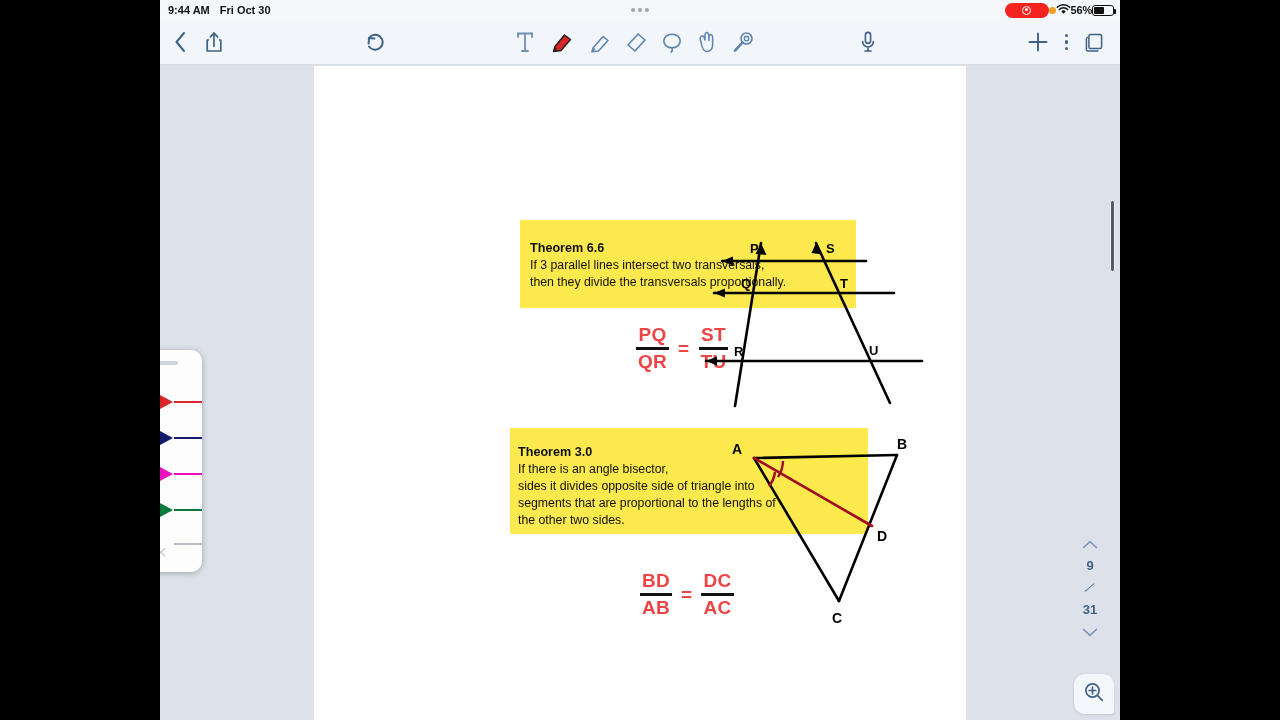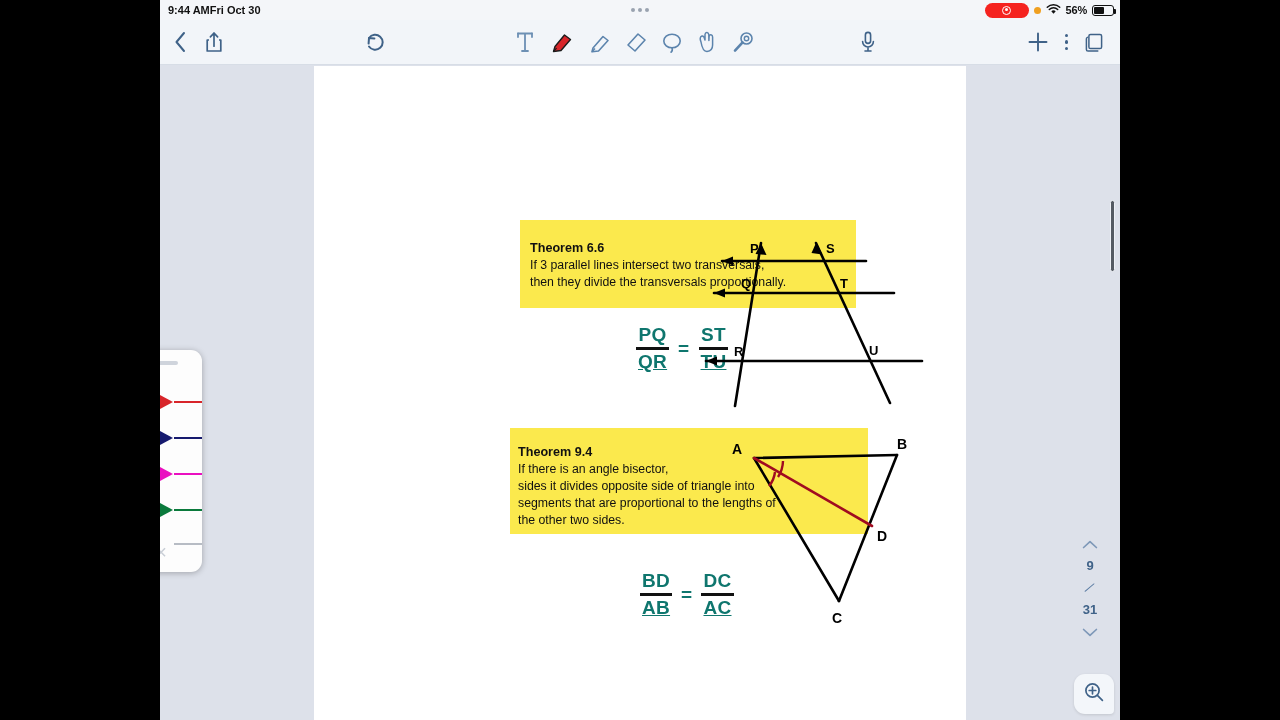--- a/index.html
+++ b/index.html
@@ -16,25 +16,25 @@
     overflow: hidden;
   }
 
   
   #statusbar {
     position: absolute; left: 0; top: 0; width: 960px; height: 20px;
     background: #f4f6f9;
     display: flex; align-items: center;
     font-size: 11px; font-weight: bold; color: #111;
   }
-  #status-left { display: flex; align-items: center; padding-left: 8px; }
+  #status-left { display: flex; align-items: center; gap: 10px; padding-left: 8px; }
   #status-center { position: absolute; left: 50%; transform: translateX(-50%);
                    display: flex; gap: 3px; align-items: center; }
   .dot3 { width: 4px; height: 4px; border-radius: 50%; background: #9aa3b0; }
-  #status-right { position: absolute; right: 6px; display: flex; align-items: center; gap: 5px; }
+  #status-right { position: absolute; right: 6px; display: flex; align-items: center; }
   .rec-pill {
     width: 44px; height: 15px; border-radius: 8px; background: #f5231f;
     display: flex; align-items: center; justify-content: center;
   }
   .rec-pill .ring {
     width: 9px; height: 9px; border-radius: 50%;
     border: 1.6px solid #fff; background: #f5231f;
   }
   .rec-pill .ring i { display:block; width:3px;height:3px;border-radius:50%;background:#fff;margin:1.2px auto;}
   .orange-dot { width: 7px; height: 7px; border-radius: 50%; background: #f0a020; }
@@ -73,26 +73,26 @@
   .yellow-box {
     position: absolute; background: #fbe94d; color: #111;
     font-size: 12.3px; line-height: 17px;
   }
   .yellow-box b { font-size: 12.6px; }
   #box66 { left: 206px; top: 154px; width: 336px; height: 88px; padding: 20px 8px 0 10px; }
   #box67 { left: 196px; top: 362px; width: 358px; height: 106px; padding: 16px 8px 0 8px; }
 
   .frac-eq {
     position: absolute; display: flex; align-items: center; gap: 9px;
-    font-weight: bold; font-size: 19px; color: #0f766e; letter-spacing: 0.3px;
+    font-weight: bold; font-size: 19px; color: #ef4444; letter-spacing: 0.3px;
   }
   .frac { display: flex; flex-direction: column; align-items: center; }
   .frac .num { padding: 0 2px 1px; }
   .frac .bar { width: 100%; height: 3px; background: #111; }
-  .frac .den { padding: 1px 2px 0; text-decoration: underline; }
+  .frac .den { padding: 1px 2px 0; }
   #eq1 { left: 322px; top: 258px; }
   #eq2 { left: 326px; top: 504px; }
 
   #diagram1 { position: absolute; left: 390px; top: 165px; }
   #diagram2 { position: absolute; left: 405px; top: 370px; }
 
   
   #palette {
     position: absolute; left: -42px; top: 350px; width: 84px; height: 222px;
     background: #fdfdfd; border-radius: 11px;
@@ -302,21 +302,21 @@
         <text x="46" y="22">P</text>
         <text x="122" y="22">S</text>
         <text x="37" y="57">Q</text>
         <text x="136" y="57">T</text>
         <text x="30" y="125">R</text>
         <text x="165" y="124">U</text>
       </g>
     </svg>
 
     <div id="box67" class="yellow-box">
-      <b>Theorem 9.4</b><br>
+      <b>Theorem 3.0</b><br>
       <span>If there is an angle bisector,</span><br>
       <span>sides it divides opposite side of triangle into</span><br>
       <span>segments that are proportional to the lengths of</span><br>
       <span>the other two sides.</span>
     </div>
 
     <div id="eq2" class="frac-eq">
       <span class="frac">
         <span class="num">BD</span>
         <span class="bar"></span>

